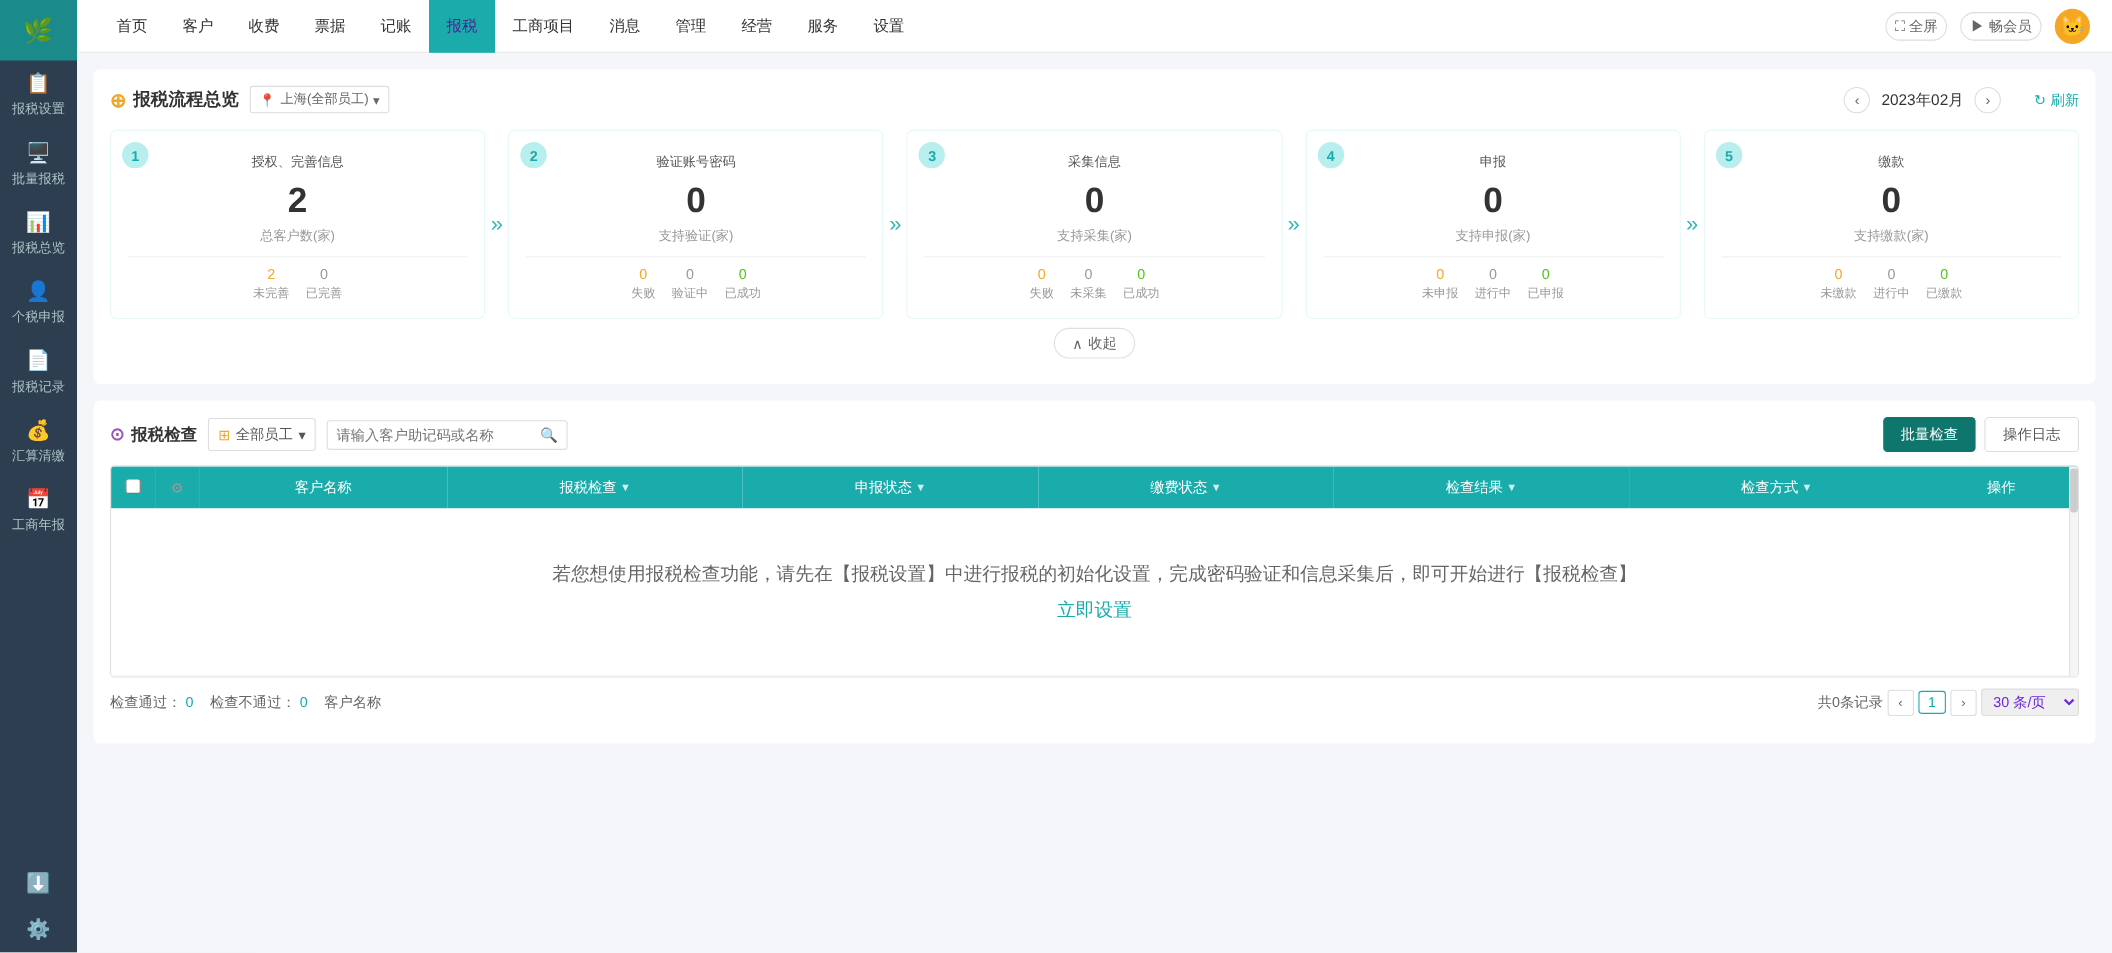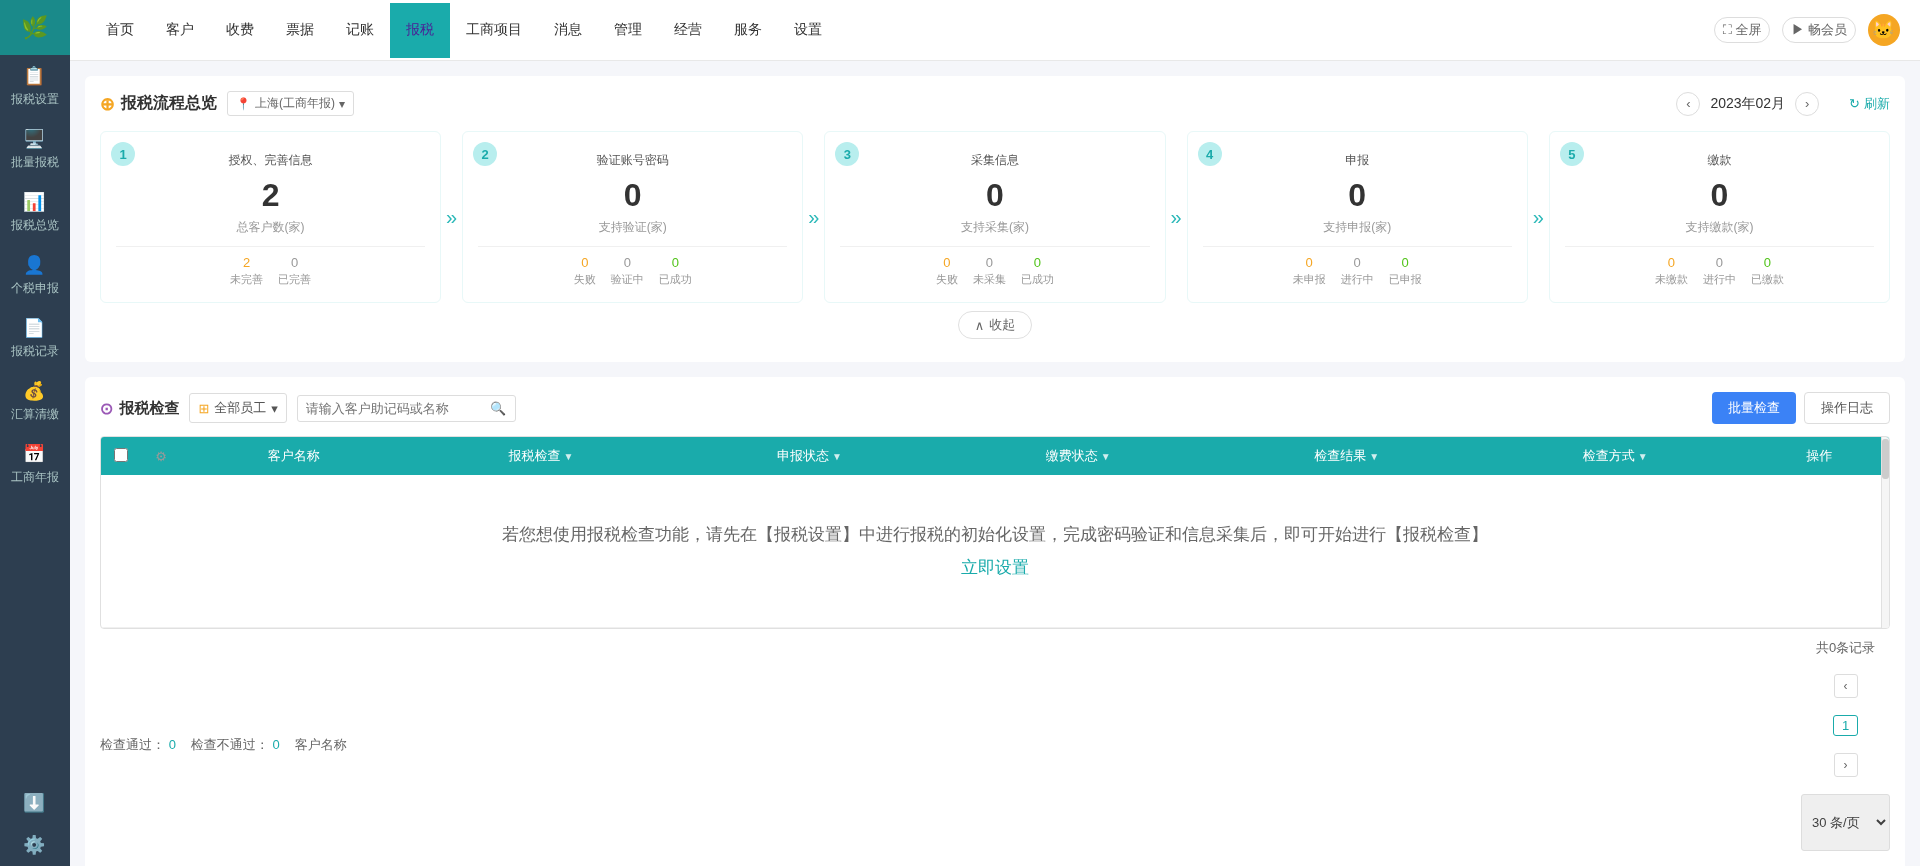--- a/index.html
+++ b/index.html
@@ -42,21 +42,21 @@
     }
 
     
     .main-wrapper {
       flex: 1;
       display: flex;
       flex-direction: column;
       overflow: hidden;
     }
     .topnav {
-      height: 61px;
+      height: 48px;
       background: white;
       display: flex;
       align-items: center;
       padding: 16px 20px;
       border-bottom: 1px solid #e8e8e8;
       gap: 0;
       flex-shrink: 0;
     }
     .topnav-item {
       padding: 0 16px;
@@ -297,21 +297,21 @@
       background: white;
     }
     .search-box input {
       border: none;
       outline: none;
       font-size: 13px;
       width: 180px;
       color: #737373;
     }
     .batch-check-btn {
-      background: #3b82f6;
+      background: #0f766e;
       color: white;
       border: none;
       border-radius: 4px;
       padding: 6px 16px;
       cursor: pointer;
       font-size: 13px;
     }
     .log-btn {
       border: 1px solid #ddd;
       background: white;
@@ -380,22 +380,21 @@
       gap: 15px;
     }
     .footer-stat a, .footer-stat span.link {
       color: #1aabab;
       cursor: pointer;
     }
     .footer-right {
       margin-left: auto;
       display: flex;
       align-items: center;
-      gap: 17px;
-      flex-direction: column;
+      gap: 4px;
     }
     .page-btn {
       width: 24px;
       height: 24px;
       border: 1px solid #ddd;
       border-radius: 3px;
       display: flex;
       align-items: center;
       justify-content: center;
       cursor: pointer;
@@ -405,23 +404,23 @@
     .page-num {
       border: 1px solid #1aabab;
       border-radius: 3px;
       padding: 2px 8px;
       color: #1aabab;
       font-size: 13px;
     }
     .per-page-select {
       border: 1px solid #ddd;
       border-radius: 3px;
-      padding: 19px 6px;
-      font-size: 13px;
-      color: #404040;
+      padding: 3px 6px;
+      font-size: 13px;
+      color: #6d28d9;
     }
 
     
     ::-webkit-scrollbar { width: 6px; }
     ::-webkit-scrollbar-track { background: #f1f1f1; }
     ::-webkit-scrollbar-thumb { background: #ccc; border-radius: 3px; }
 
     .checkbox-input {
       width: 14px;
       height: 14px;
@@ -508,21 +507,21 @@
 
     <div class="section-card">
 
       <div class="flow-header">
         <div class="flow-title">
           <span class="plus-icon">⊕</span>
           <span>报税流程总览</span>
         </div>
         <div class="location-badge">
           <span>📍</span>
-          <span>上海(工商年报)</span>
+          <span>上海(全部员工)</span>
           <span>▾</span>
         </div>
         <div class="month-nav">
           <div class="nav-btn">‹</div>
           <span class="month-text">2023年02月</span>
           <div class="nav-btn">›</div>
         </div>
         <div class="refresh-btn">
           <span>↻</span>
           <span>刷新</span>

